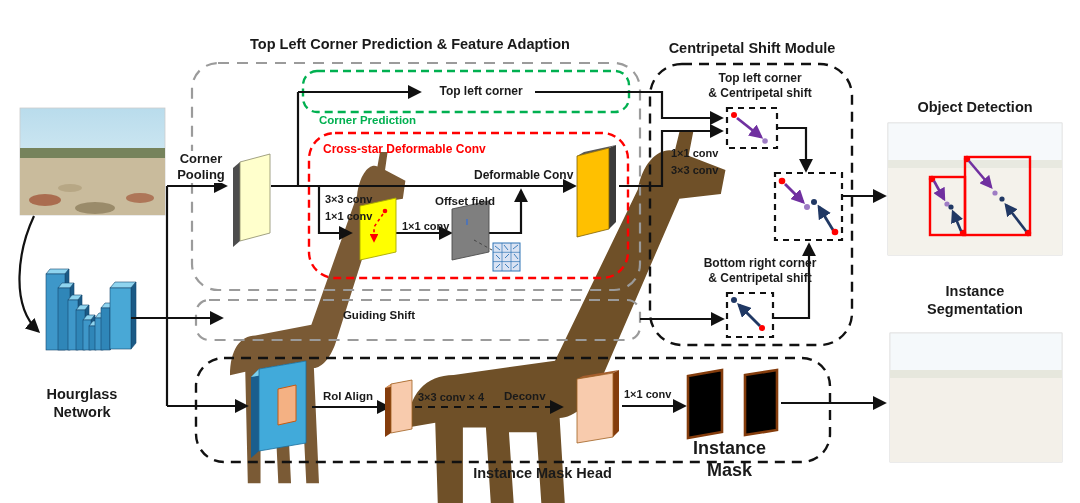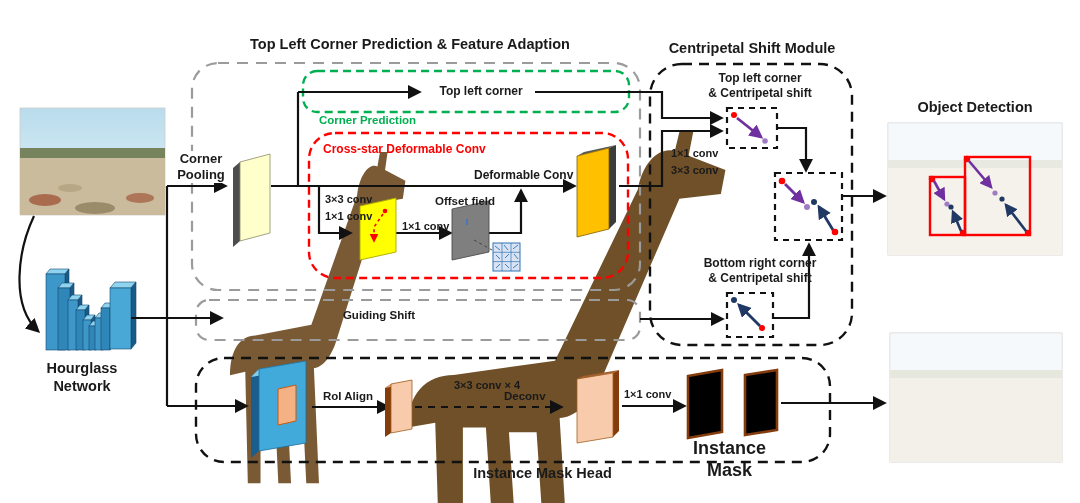--- a/index.html
+++ b/index.html
@@ -280,22 +280,24 @@
 <div class="lbl t9" style="left:402px;top:220px;">1×1 conv</div>
 <div class="lbl t11 ctr" style="left:434px;top:194px;width:62px;">Offset field</div>
 <div class="lbl t12" style="left:474px;top:168px;">Deformable Conv</div>
 <div class="lbl t9" style="left:671px;top:147px;">1×1 conv</div>
 <div class="lbl t9" style="left:671px;top:164px;">3×3 conv</div>
 <div class="lbl t12 ctr" style="left:690px;top:71px;width:140px;">Top left corner
 &amp; Centripetal shift</div>
 <div class="lbl t12 ctr" style="left:685px;top:256px;width:150px;text-align:center;">Bottom right corner
 &amp; Centripetal shift</div>
 <div class="lbl t15 ctr" style="left:895px;top:99px;width:160px;">Object Detection</div>
-<div class="lbl t15 ctr" style="left:32px;top:360px;width:100px;">Hourglass
+<div class="lbl t15 ctr" style="left:905px;top:283px;width:140px;">Instance
+Segmentation</div>
+<div class="lbl t15 ctr" style="left:32px;top:386px;width:100px;">Hourglass
 Network</div>
 <div class="lbl t11" style="left:323px;top:389px;">RoI Align</div>
-<div class="lbl t9" style="left:418px;top:379px;margin-left:36px;">3×3 conv × 4</div>
+<div class="lbl t9" style="left:418px;top:391px;">3×3 conv × 4</div>
 <div class="lbl t11" style="left:504px;top:389px;">Deconv</div>
 <div class="lbl t9" style="left:624px;top:388px;">1×1 conv</div>
 <div class="lbl t14 ctr" style="left:672px;top:438px;width:115px;">Instance Mask</div>
 <div class="lbl t15 ctr" style="left:465px;top:465px;width:155px;">Instance Mask Head</div>
 
 </div>
 
 </body></html>

